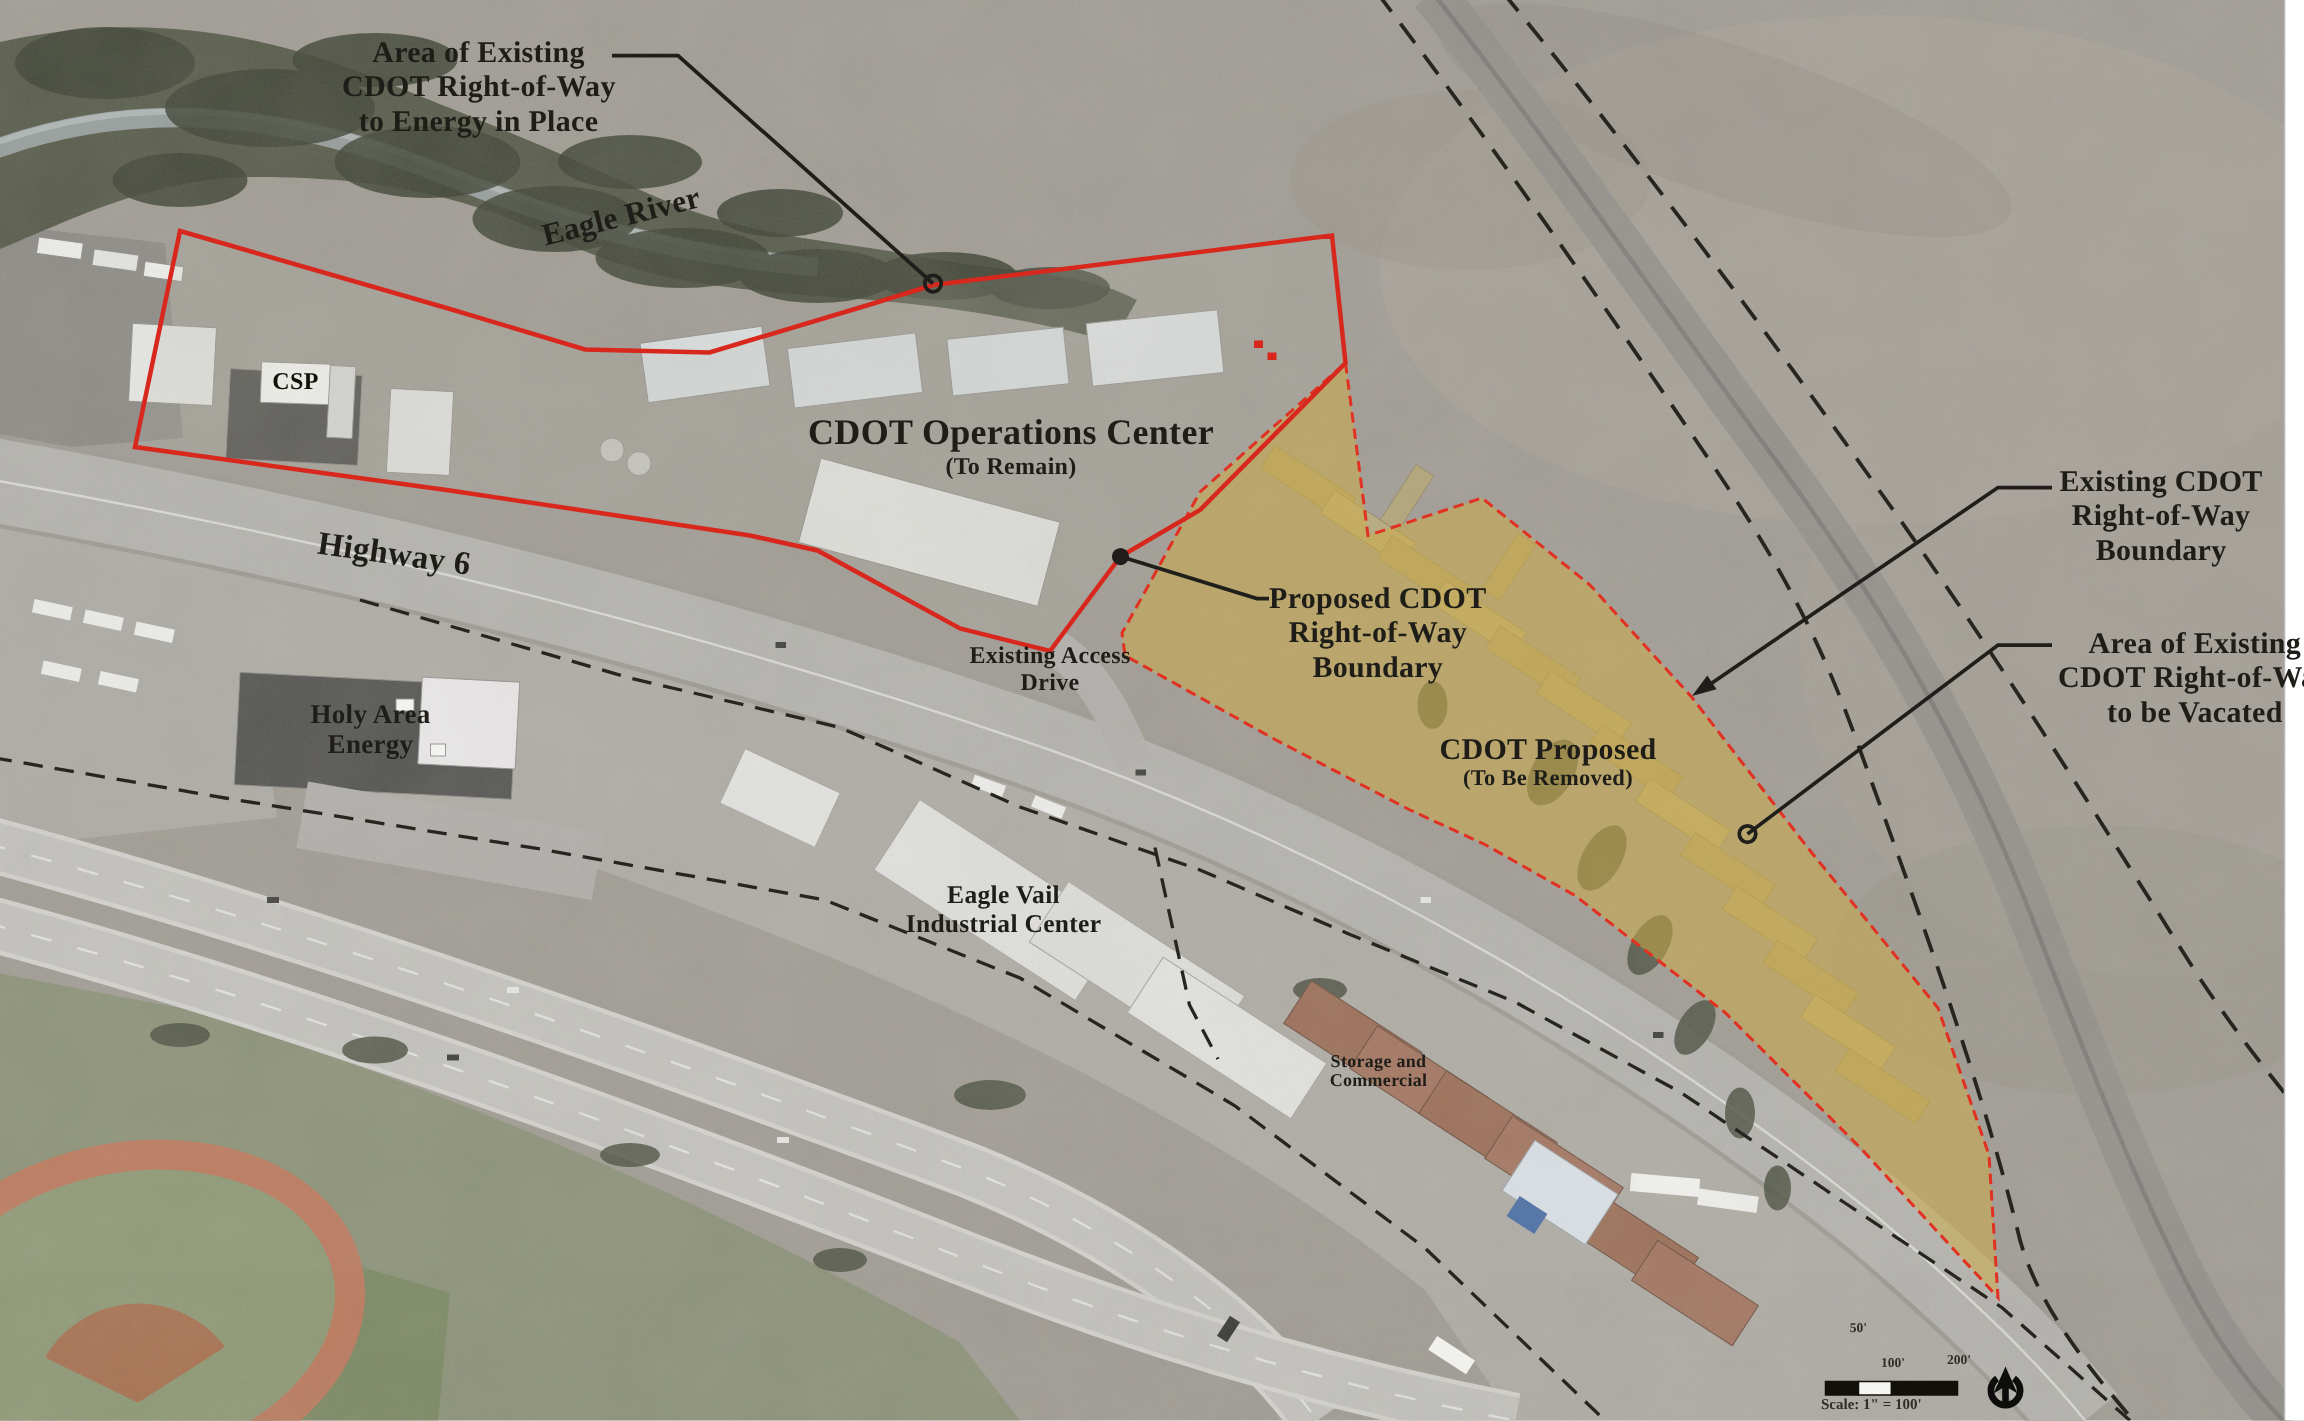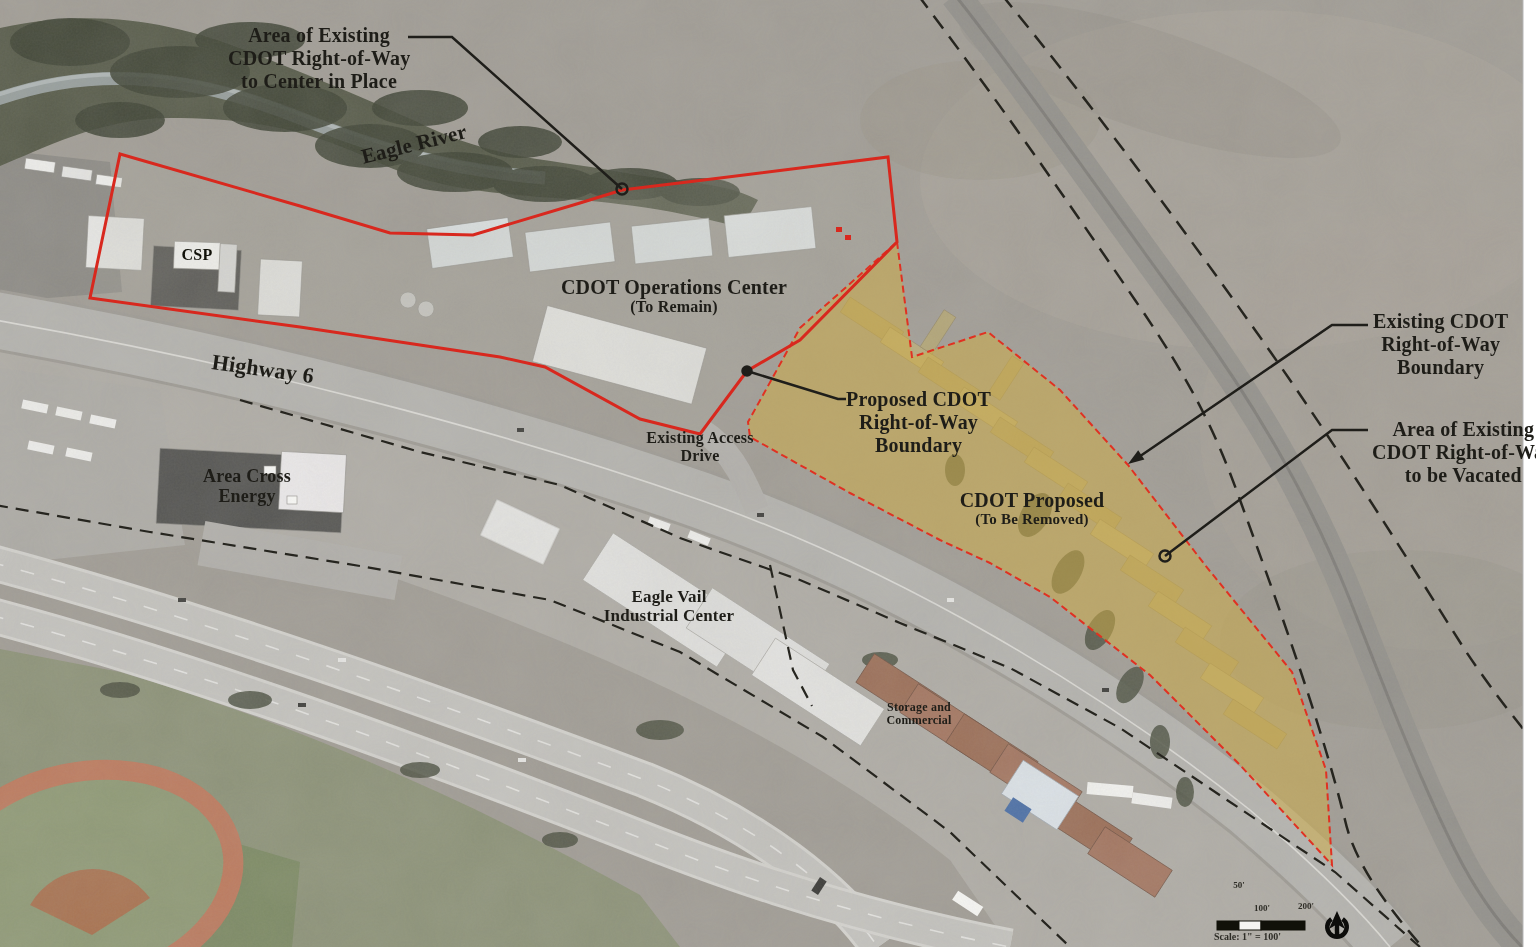--- a/index.html
+++ b/index.html
@@ -250,36 +250,36 @@
     <path d="M0,-16 L8,2 L2.2,-1.5 L2.2,10 L-2.2,10 L-2.2,-1.5 L-8,2 Z"></path>
   </g>
 
   <rect x="1523" y="0" width="13" height="947" fill="#ffffff"></rect>
   <line x1="1523" y1="0" x2="1523" y2="947" stroke="#b5b5b5" stroke-width="1"></line>
 </svg>
 
 <div class="lbl callout center" style="left:228px;top:24px;width:182px;">
   <span class="sub">Area of Existing</span>
   <span class="sub">CDOT Right-of-Way</span>
-  <span class="sub">to Center in Place</span>
+  <span class="sub">to Energy in Place</span>
 </div>
 
 <div class="lbl" style="left:362px;top:146px;font-size:21px;transform:rotate(-14deg);transform-origin:left center;">Eagle River</div>
 
 <div class="lbl center" style="left:174px;top:246px;width:46px;font-size:16px;color:#111109;">CSP</div>
 
 <div class="lbl center cc" style="left:674px;top:276px;">
-  <span class="sub" style="font-size:20px;">CDOT Operations Center</span>
+  <span class="sub" style="font-size:24px;">CDOT Operations Center</span>
   <span class="sub" style="font-size:16px;">(To Remain)</span>
 </div>
 
 <div class="lbl" style="left:212px;top:350px;font-size:22px;transform:rotate(8deg);transform-origin:left center;">Highway 6</div>
 
 <div class="lbl center cc" style="left:247px;top:466px;font-size:18px;">
-  <span class="sub">Area Cross</span>
+  <span class="sub">Holy Area</span>
   <span class="sub">Energy</span>
 </div>
 
 <div class="lbl center cc" style="left:700px;top:429px;font-size:16px;">
   <span class="sub">Existing Access</span>
   <span class="sub">Drive</span>
 </div>
 
 <div class="lbl callout" style="left:846px;top:388px;">
   <span class="sub">Proposed CDOT</span>

